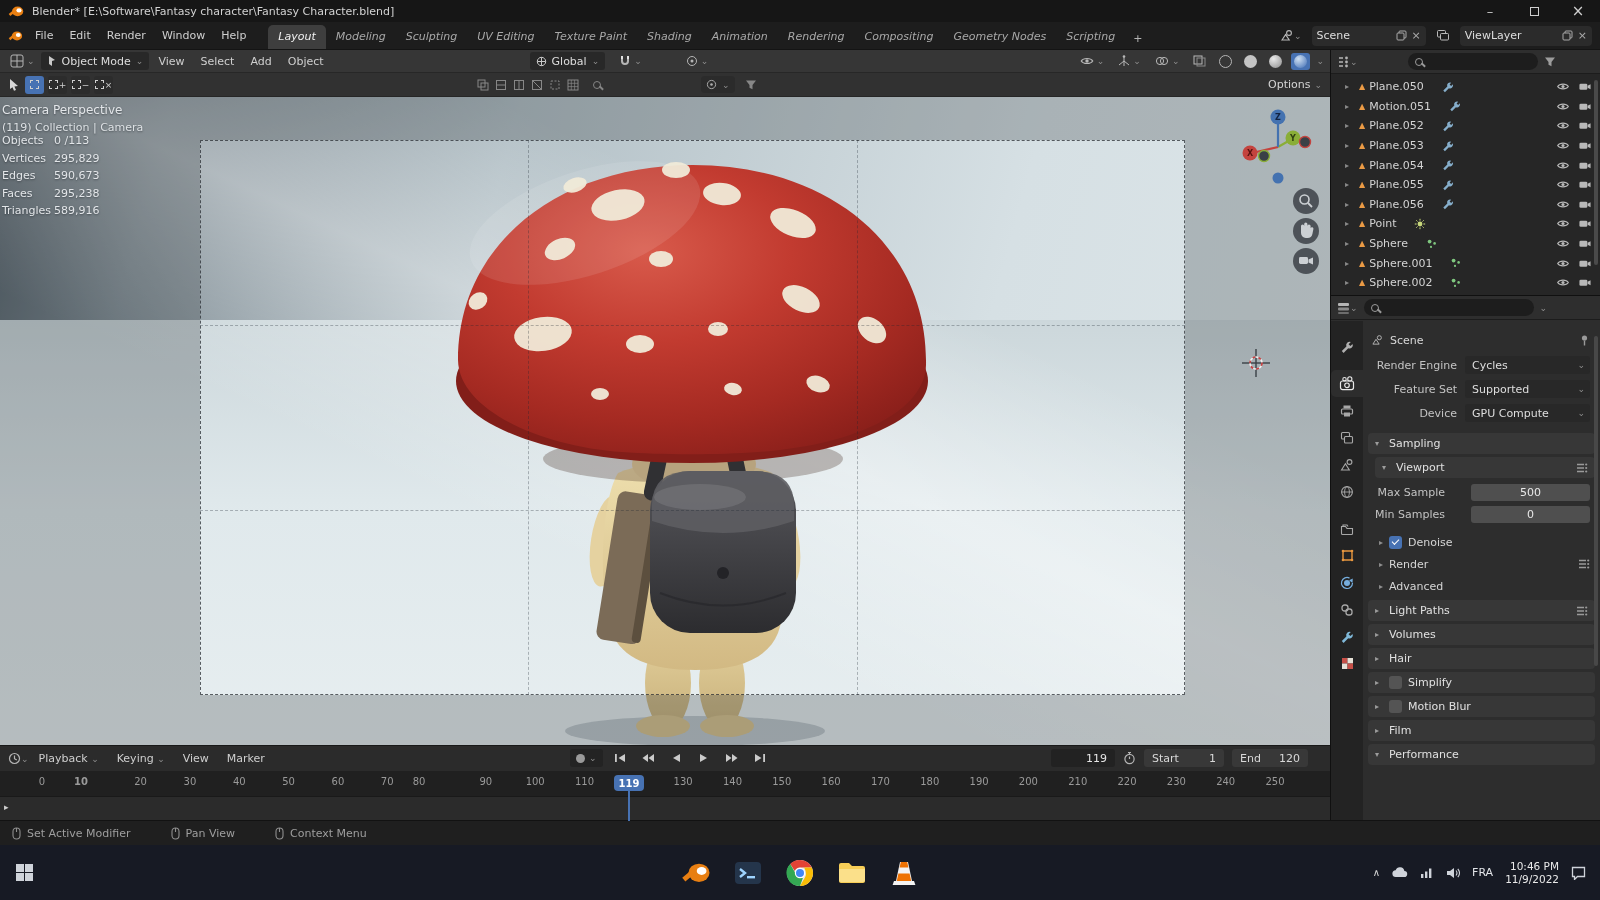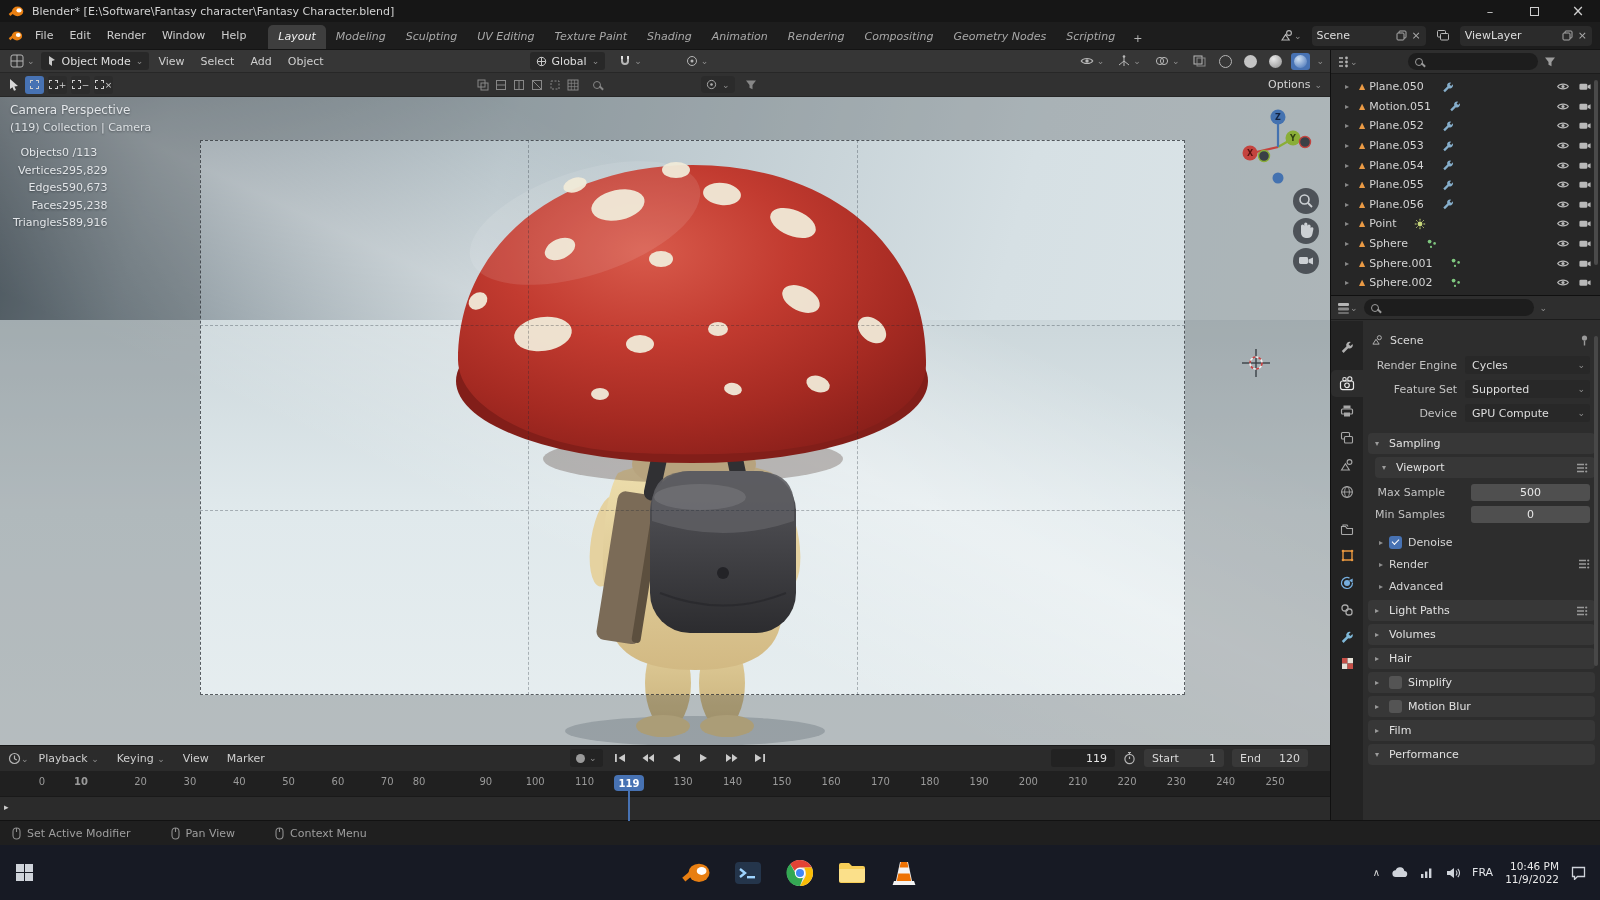--- a/index.html
+++ b/index.html
@@ -66,25 +66,25 @@
   .options { margin-left:auto; display:flex; gap:4px; align-items:center; color:#d5d5d5; }
 
   .cam-frame { position:absolute; left:200px; top:67px; width:985px; height:555px;
     border:1px dashed rgba(40,45,50,.75); box-shadow:0 0 0 2000px rgba(53,60,66,.28); z-index:3; }
   .third-v { position:absolute; top:67px; height:555px; width:0; border-left:1px dashed rgba(25,35,45,.30); z-index:4; }
   .third-h { position:absolute; left:200px; width:985px; height:0; border-top:1px dashed rgba(25,35,45,.30); z-index:4; }
 
   #character { position:absolute; left:0; top:0; z-index:2; pointer-events:none; }
   #vp-gizmo, #vp-navbtns, #vp-cursor { position:absolute; z-index:6; }
 
-  #vp-texts { position:absolute; left:10px; top:30px; z-index:5; color:#e3e6e9;
+  #vp-texts { position:absolute; left:2px; top:30px; z-index:5; color:#e3e6e9;
     text-shadow:0 1px 2px rgba(30,35,40,.55); }
   #vp-texts .vt1 { font-size:12px; margin-bottom:4px; }
   #vp-texts .vt2 { font-size:11px; color:#dde1e4; }
-  #vp-stats { margin-top:12px;text-align:right; }
+  #vp-stats { margin-top:0; }
   .vstat { display:flex; height:17.5px; font-size:11px; }
   .vstat .vl { width:52px; }
   .vstat .vv { }
 
   
   #outliner { position:absolute; left:1330px; top:50px; width:270px; height:246px;
     background:#262626; border-left:1px solid #101010; border-bottom:1px solid #101010; }
   .panel-hdr { height:24px; background:#2e2e2e; display:flex; align-items:center; gap:6px; padding:0 6px; border-bottom:1px solid #1c1c1c; }
   .search-pill { background:#1d1d1d; border-radius:10px; height:17px; flex:1; display:flex; align-items:center; gap:5px; padding:0 7px; }
   .search-pill input { background:transparent; border:none; outline:none; color:#cccccc; font-family:inherit; font-size:11px; width:100%; }

